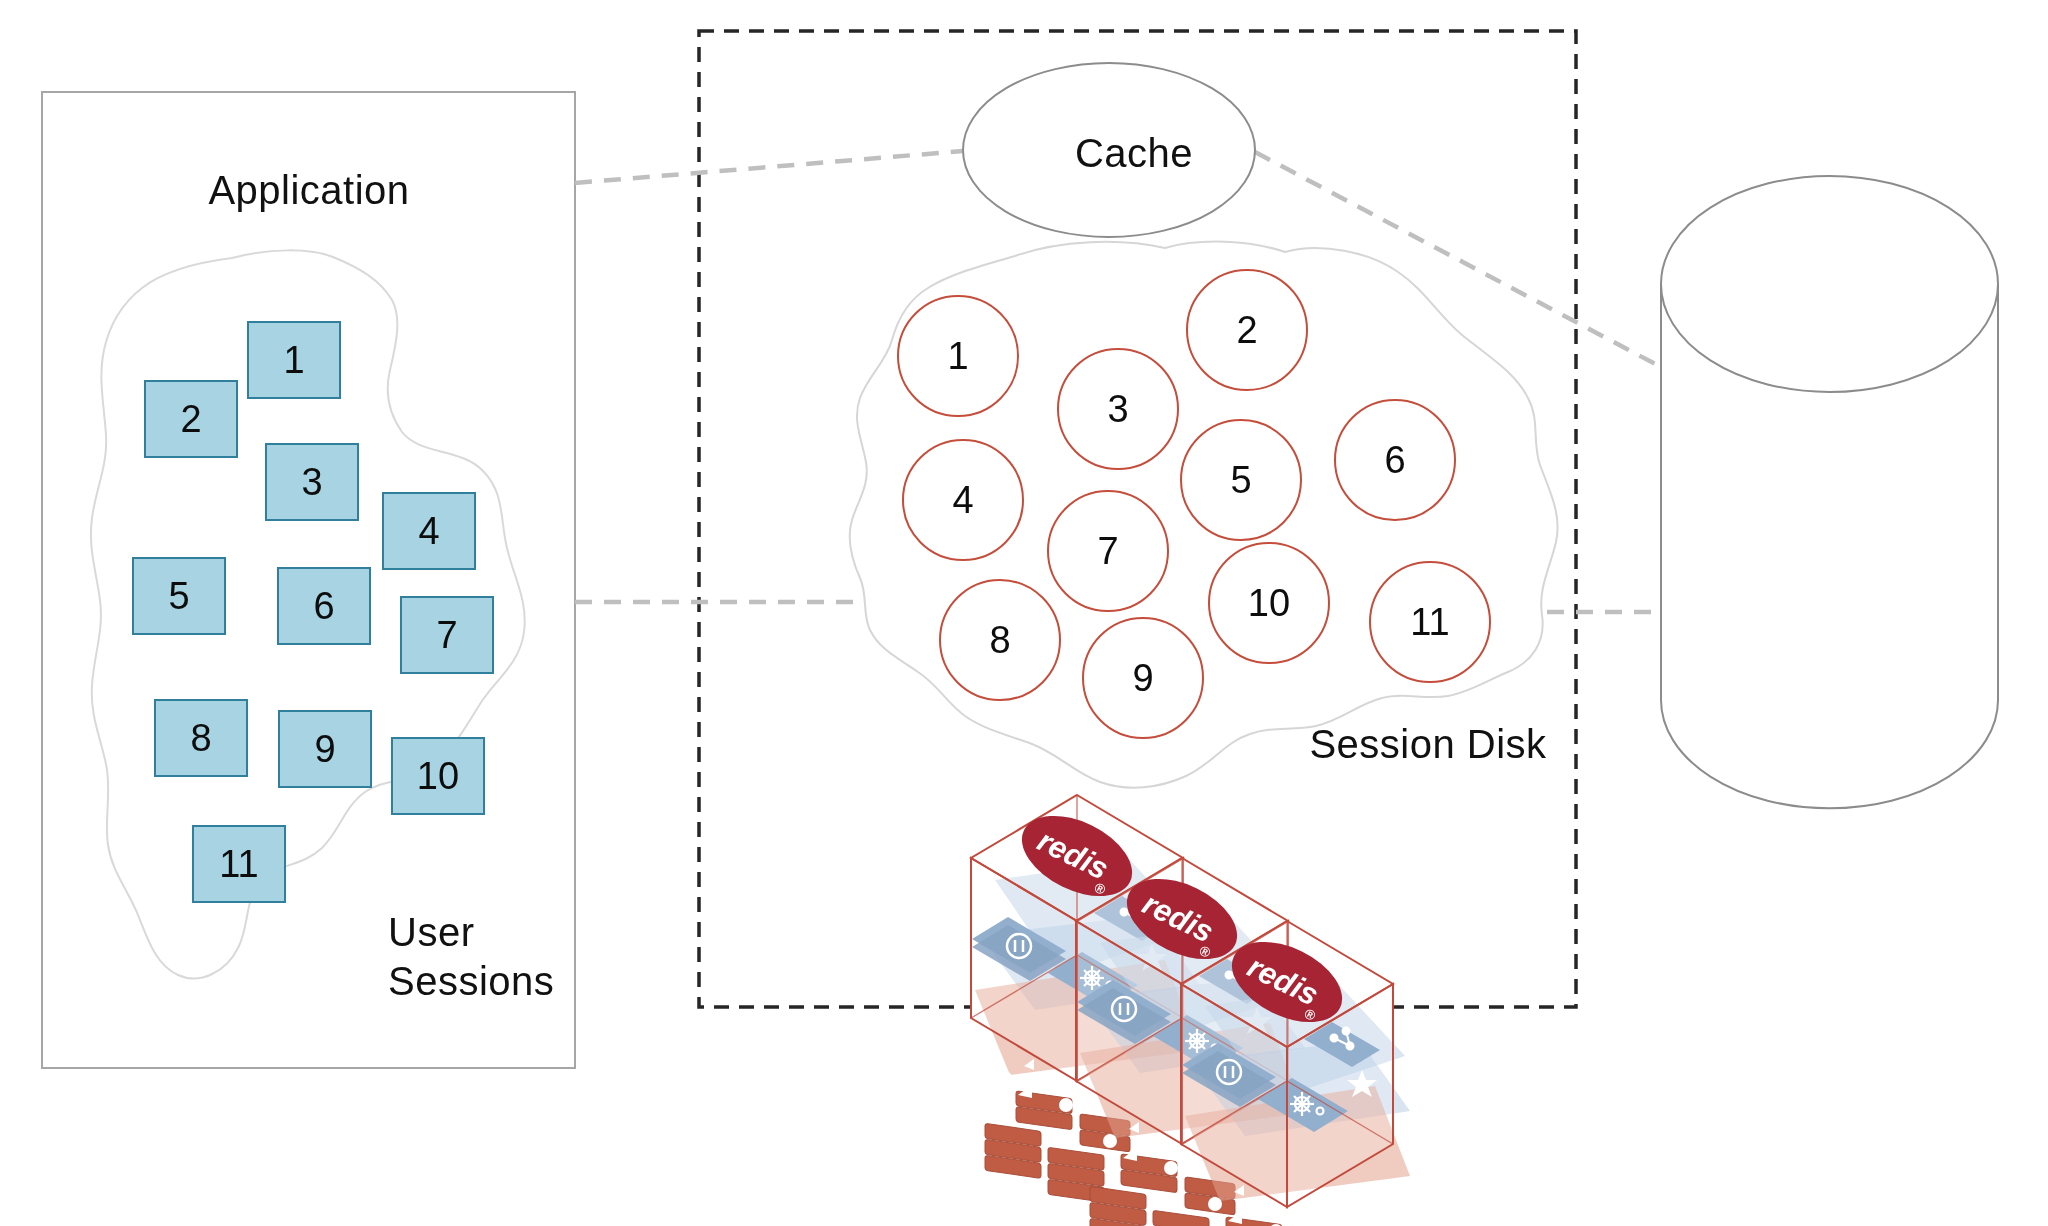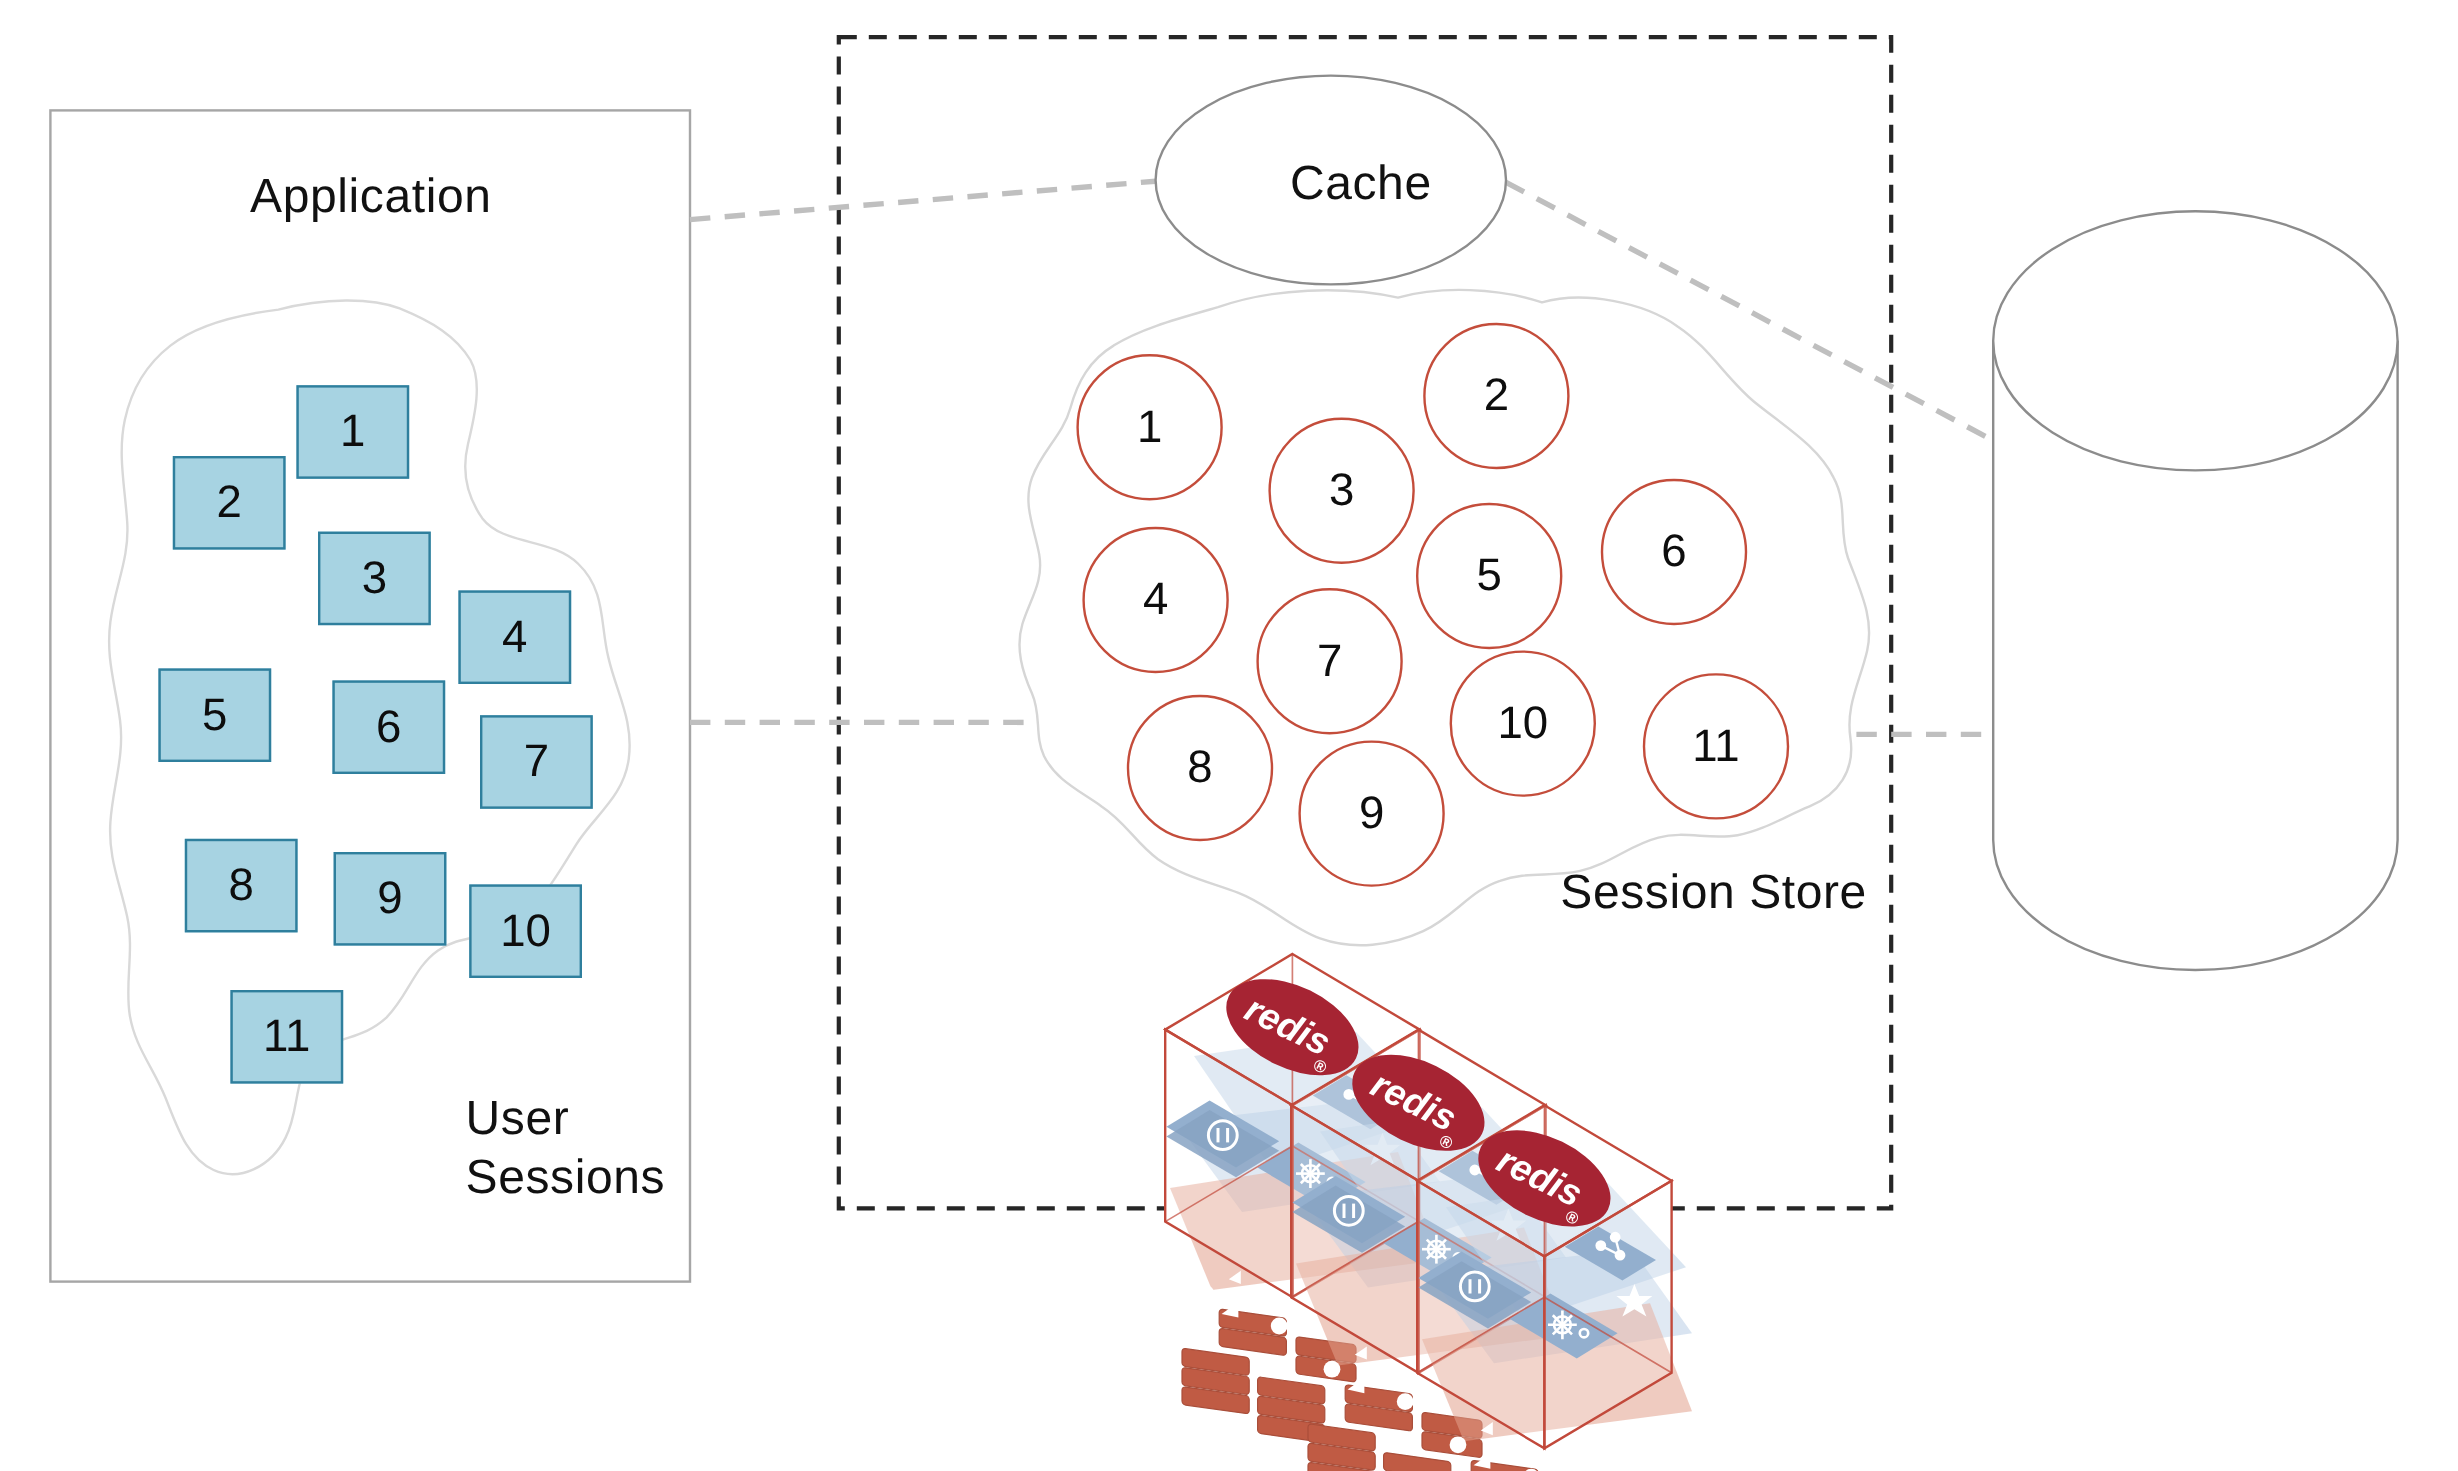--- a/index.html
+++ b/index.html
@@ -157,30 +157,30 @@
         <text x="1073" y="867" transform="rotate(26 1077 856)">redis</text>
         <text x="1112" y="880" font-size="14" font-style="normal" transform="rotate(26 1077 856)">®</text>
         <text x="1178" y="930" transform="rotate(26 1182 919)">redis</text>
         <text x="1217" y="943" font-size="14" font-style="normal" transform="rotate(26 1182 919)">®</text>
         <text x="1283" y="993" transform="rotate(26 1287 982)">redis</text>
         <text x="1322" y="1006" font-size="14" font-style="normal" transform="rotate(26 1287 982)">®</text>
       </g>
     </g>
   </svg>
 
-  <div class="label title" style="left:309px;top:164px;transform:translate(-50%,-50%);">Application</div>
+  <div class="label title" style="left:309px;top:190px;transform:translate(-50%,-50%);">Application</div>
 
   <div class="label title user-sessions-label" style="left:388px;top:908px;">
     <div>User</div>
     <div>Sessions</div>
   </div>
 
   <div class="label title center" style="left:1110px;top:153px;">Cache</div>
 
-  <div class="label title center" style="left:1404px;top:744px;">Session Store</div>
+  <div class="label title center" style="left:1404px;top:744px;">Session Disk</div>
 
 
   <div id="user-sessions-layer">
       <div class="session-square" style="left: 247px; top: 321px;">1</div>
       <div class="session-square" style="left: 144px; top: 380px;">2</div>
       <div class="session-square" style="left: 265px; top: 443px;">3</div>
       <div class="session-square" style="left: 382px; top: 492px;">4</div>
       <div class="session-square" style="left: 132px; top: 557px;">5</div>
       <div class="session-square" style="left: 277px; top: 567px;">6</div>
       <div class="session-square" style="left: 400px; top: 596px;">7</div>

